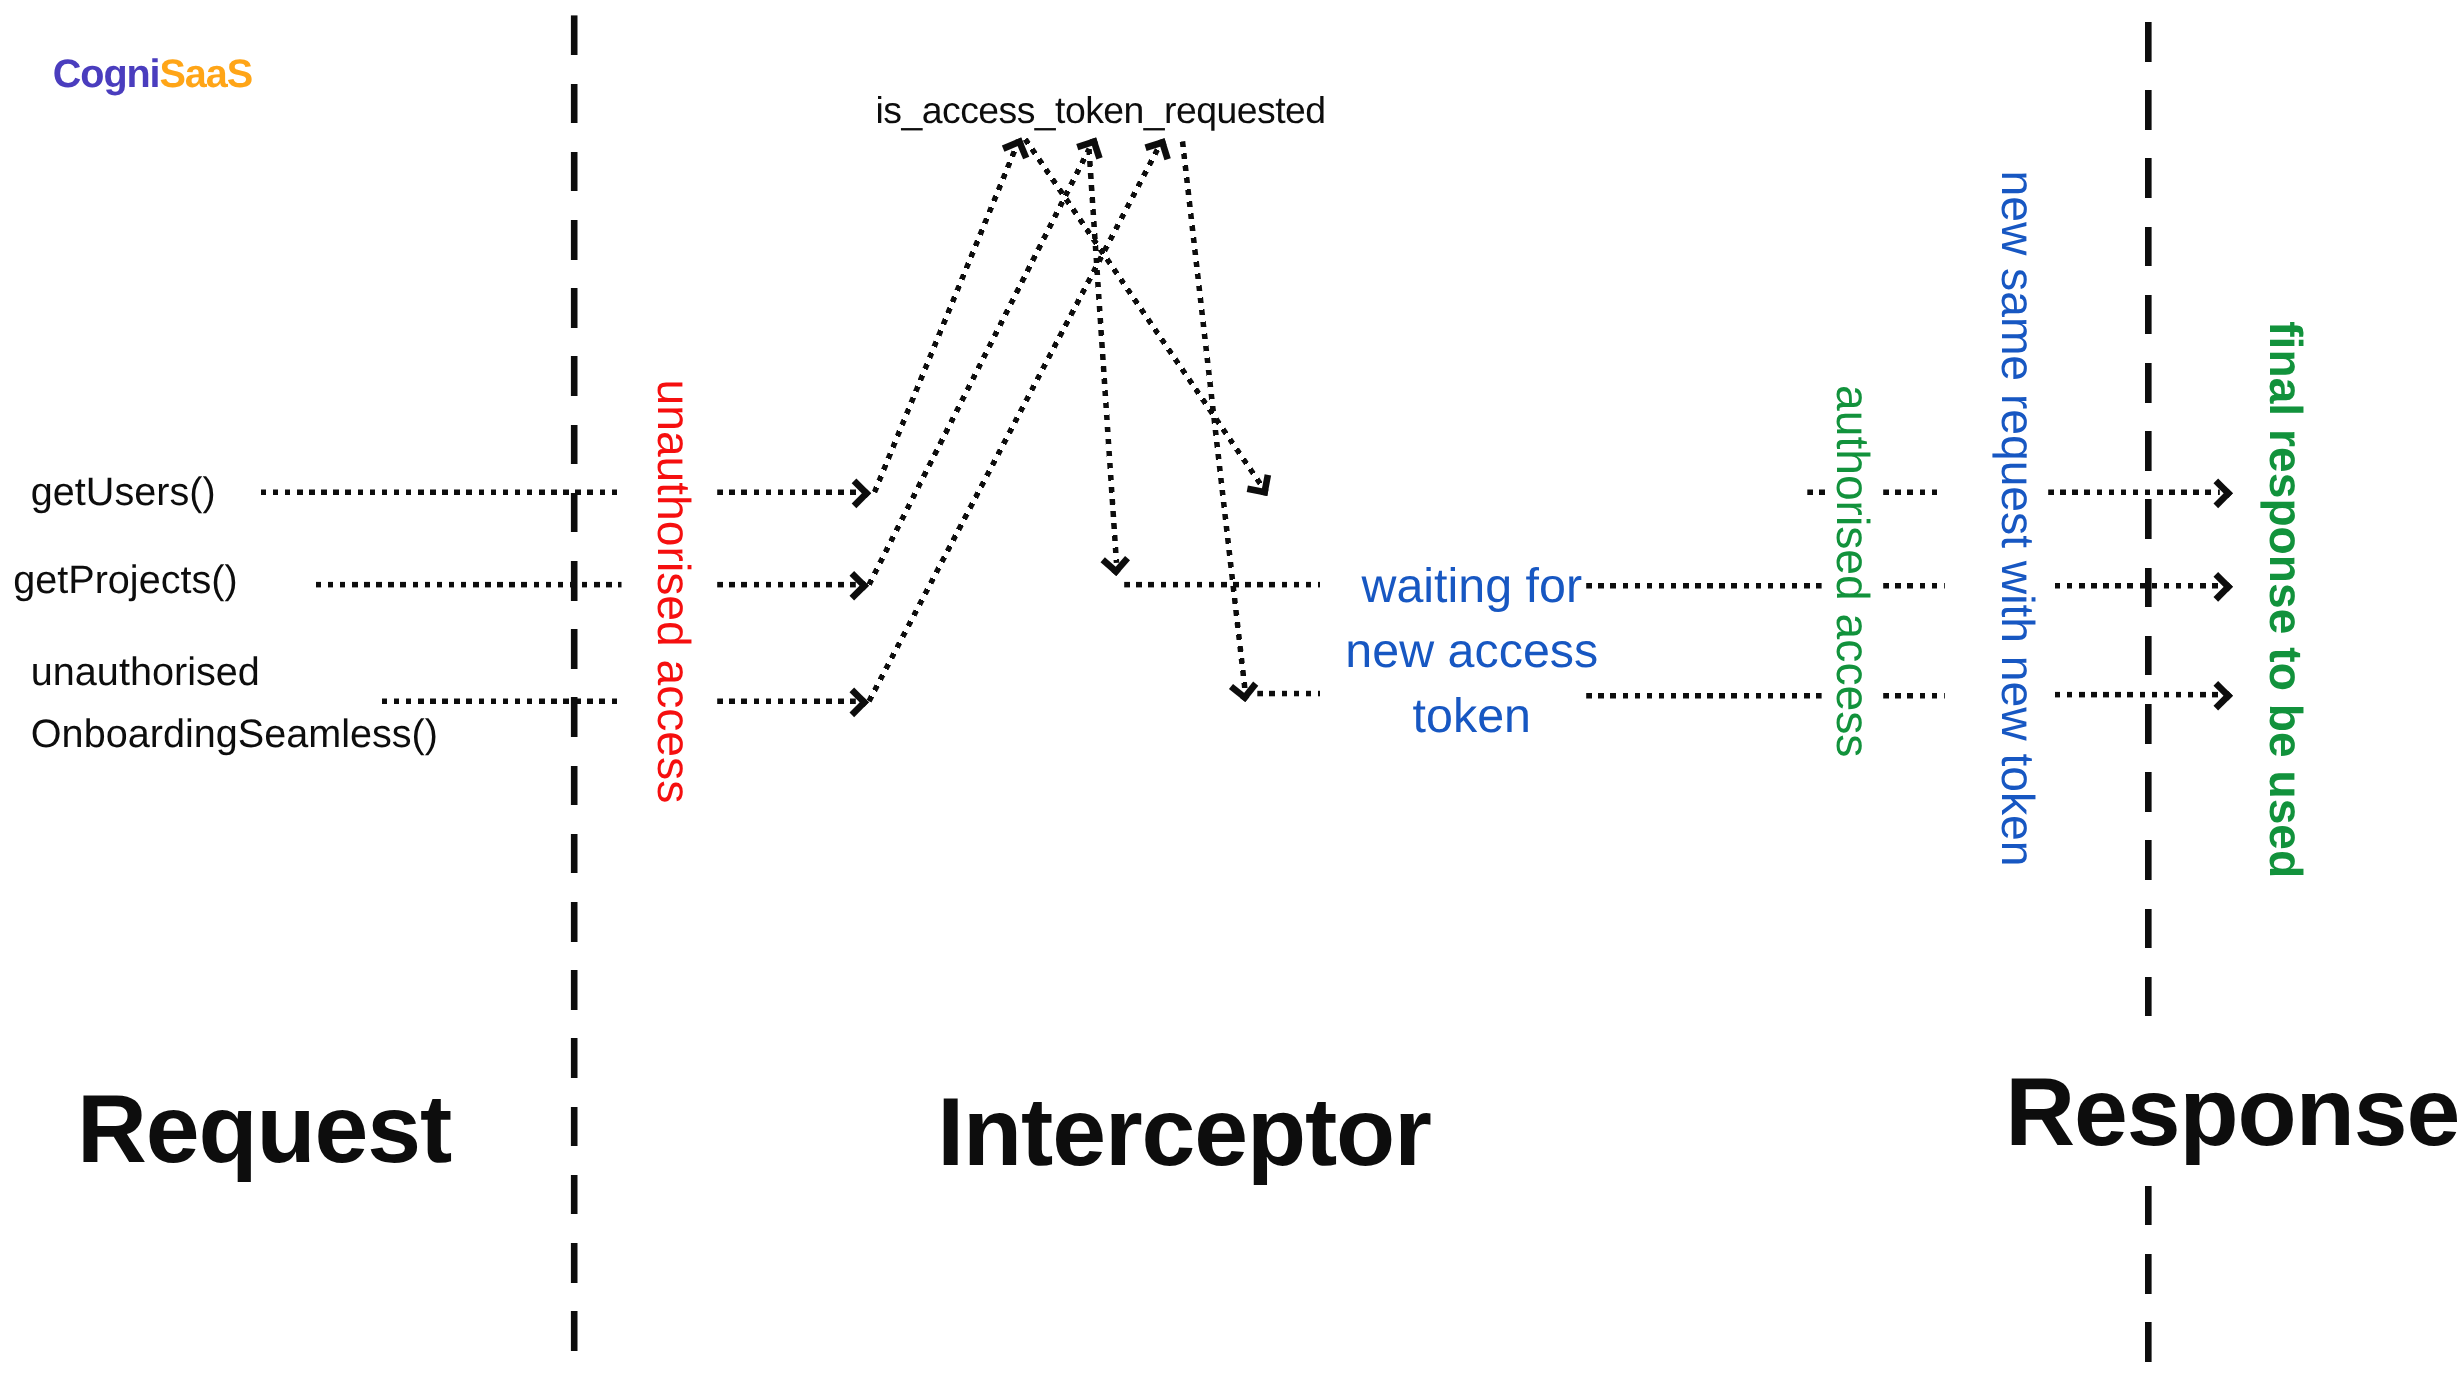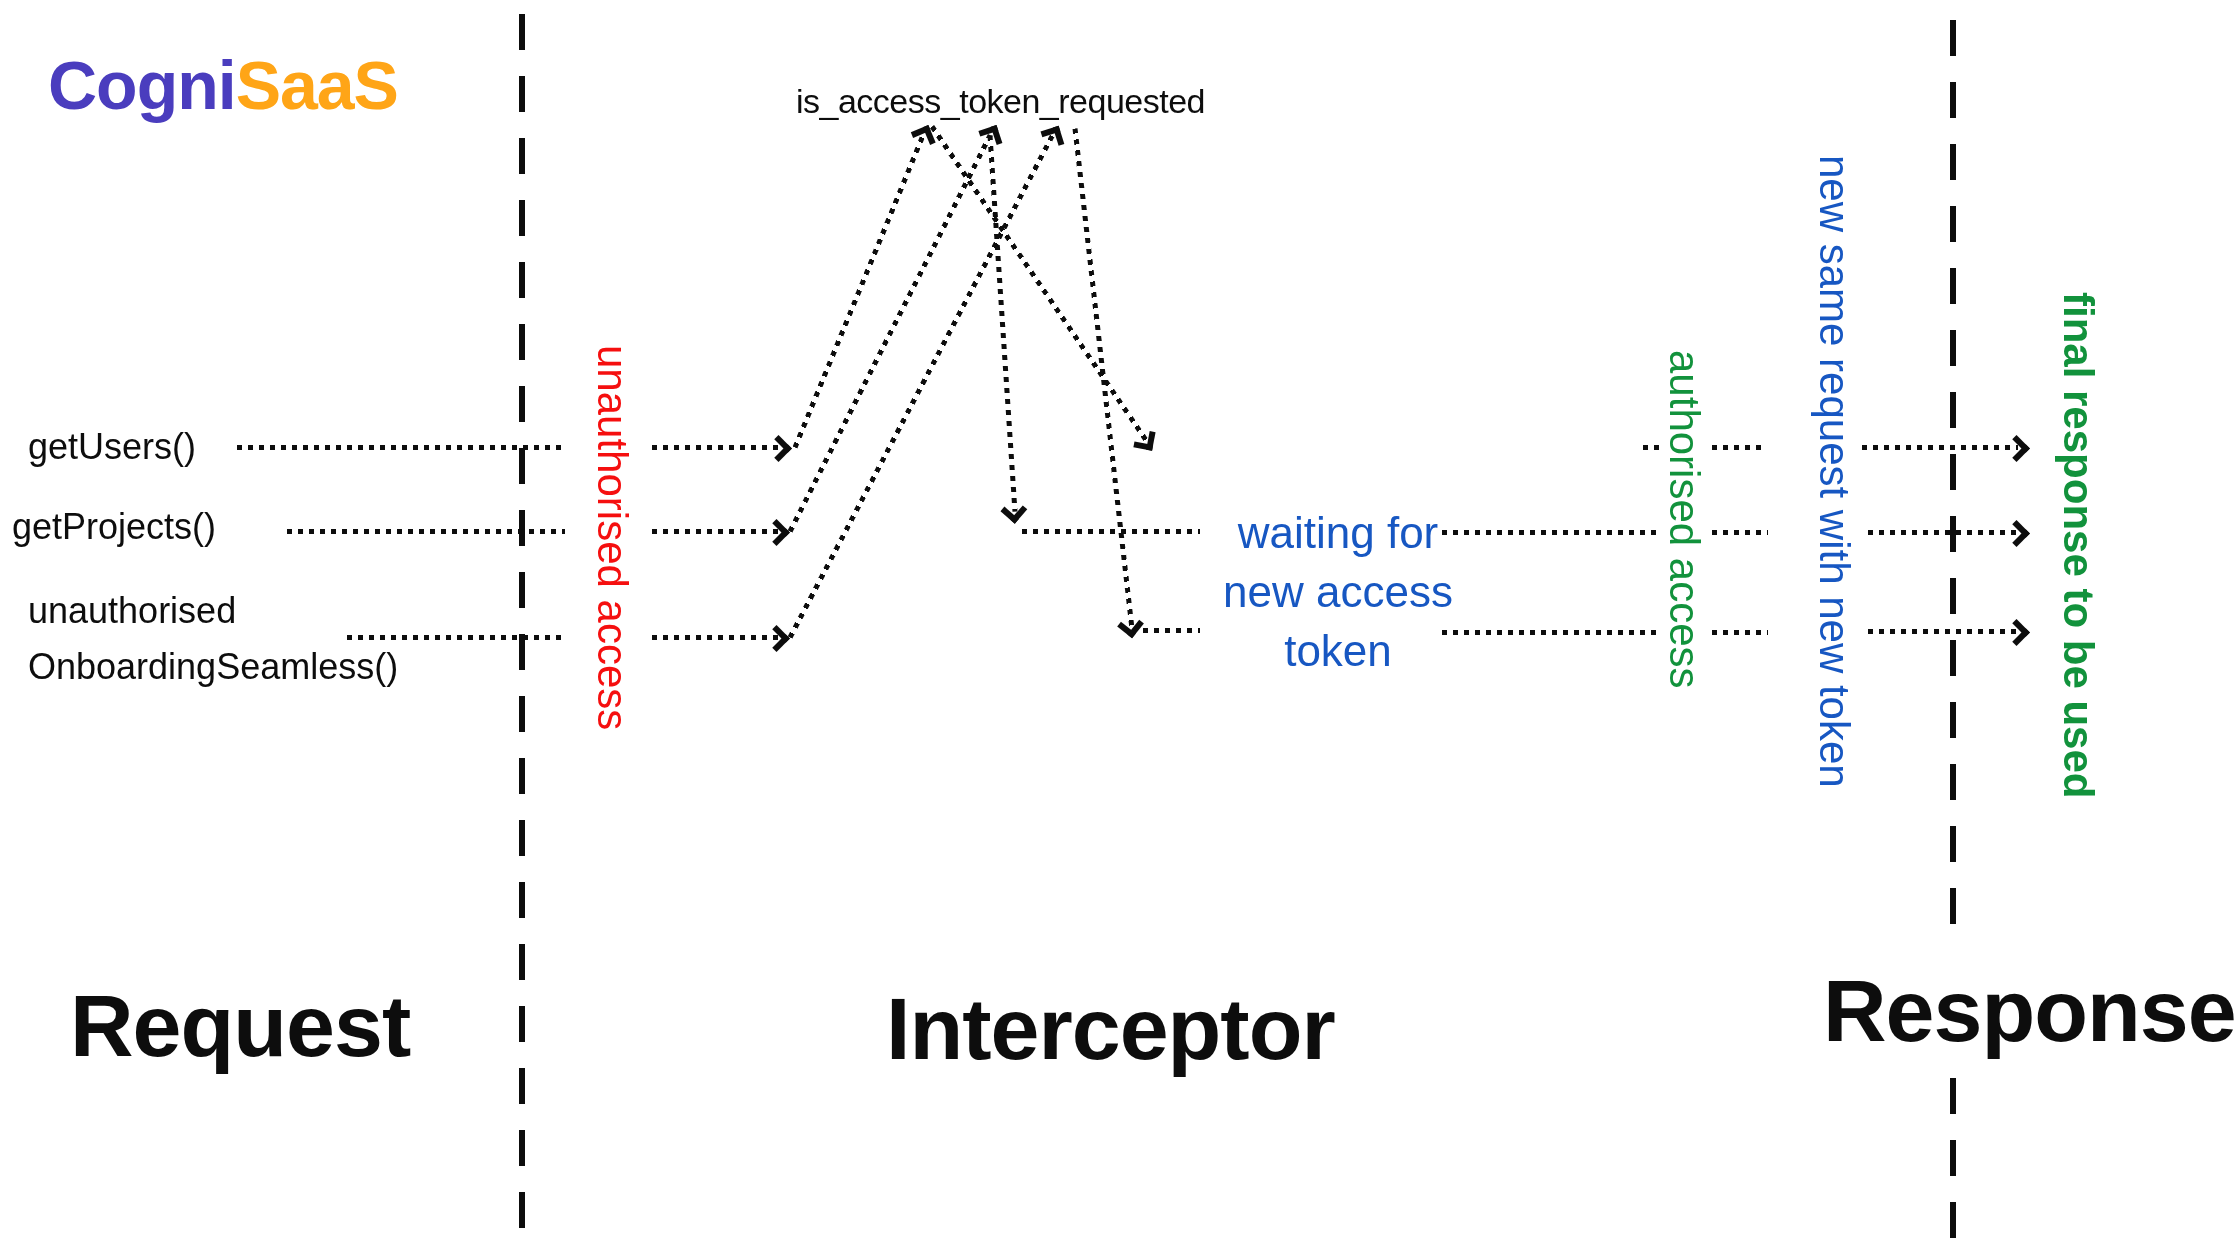--- a/index.html
+++ b/index.html
@@ -16,21 +16,21 @@
   .ah{position:absolute;right:-8px;top:-6px;width:13px;height:13px;
       border-top:6px solid #0d0d0d;border-right:6px solid #0d0d0d;transform:rotate(45deg);}
   .lbl{font-size:36px;white-space:nowrap;}
   .code{font-size:34px;white-space:nowrap;letter-spacing:-0.5px;}
   .vtext{writing-mode:vertical-rl;white-space:nowrap;font-size:42px;}
   .red{color:#f50f0f;}
   .green{color:#12923c;}
   .blue{color:#1757c2;}
   .bluecenter{font-size:44px;line-height:59px;text-align:center;color:#1757c2;white-space:nowrap;}
   .big{font-weight:bold;font-size:88px;white-space:nowrap;letter-spacing:-1px;}
-  .logo{font-weight:bold;font-size:68px;white-space:nowrap;letter-spacing:-1px;}
+  .logo{font-weight:bold;font-size:36px;white-space:nowrap;letter-spacing:-1px;}
   .logo .p1{color:#4a3dbe;}
   .logo .p2{color:#ffa517;}
 </style>
 </head>
 <body>
 
 <div id="stage">
 
   <div class="abs logo" style="left:48px;top:46px;">
     <span class="p1">Cogni</span><span class="p2">SaaS</span>
@@ -105,16 +105,16 @@
       <span class="ah"></span>
     </div>
   <div class="abs dl" style="left:990px;top:133px;width:377px;transform:rotate(86.2deg);">
       <span class="ah"></span>
     </div>
   <div class="abs dl" style="left:1075px;top:126px;width:501px;transform:rotate(83.5deg);">
       <span class="ah"></span>
     </div>
 
   <div class="abs big" style="left:70px;top:975px;">Request</div>
-  <div class="abs big" style="left:886px;top:978px;">Interceptor</div>
+  <div class="abs big" style="left:852px;top:978px;">Interceptor</div>
   <div class="abs big" style="left:1786px;top:960px;margin-left:37px;">Response</div>
 
 </div>
 
 </body></html>

